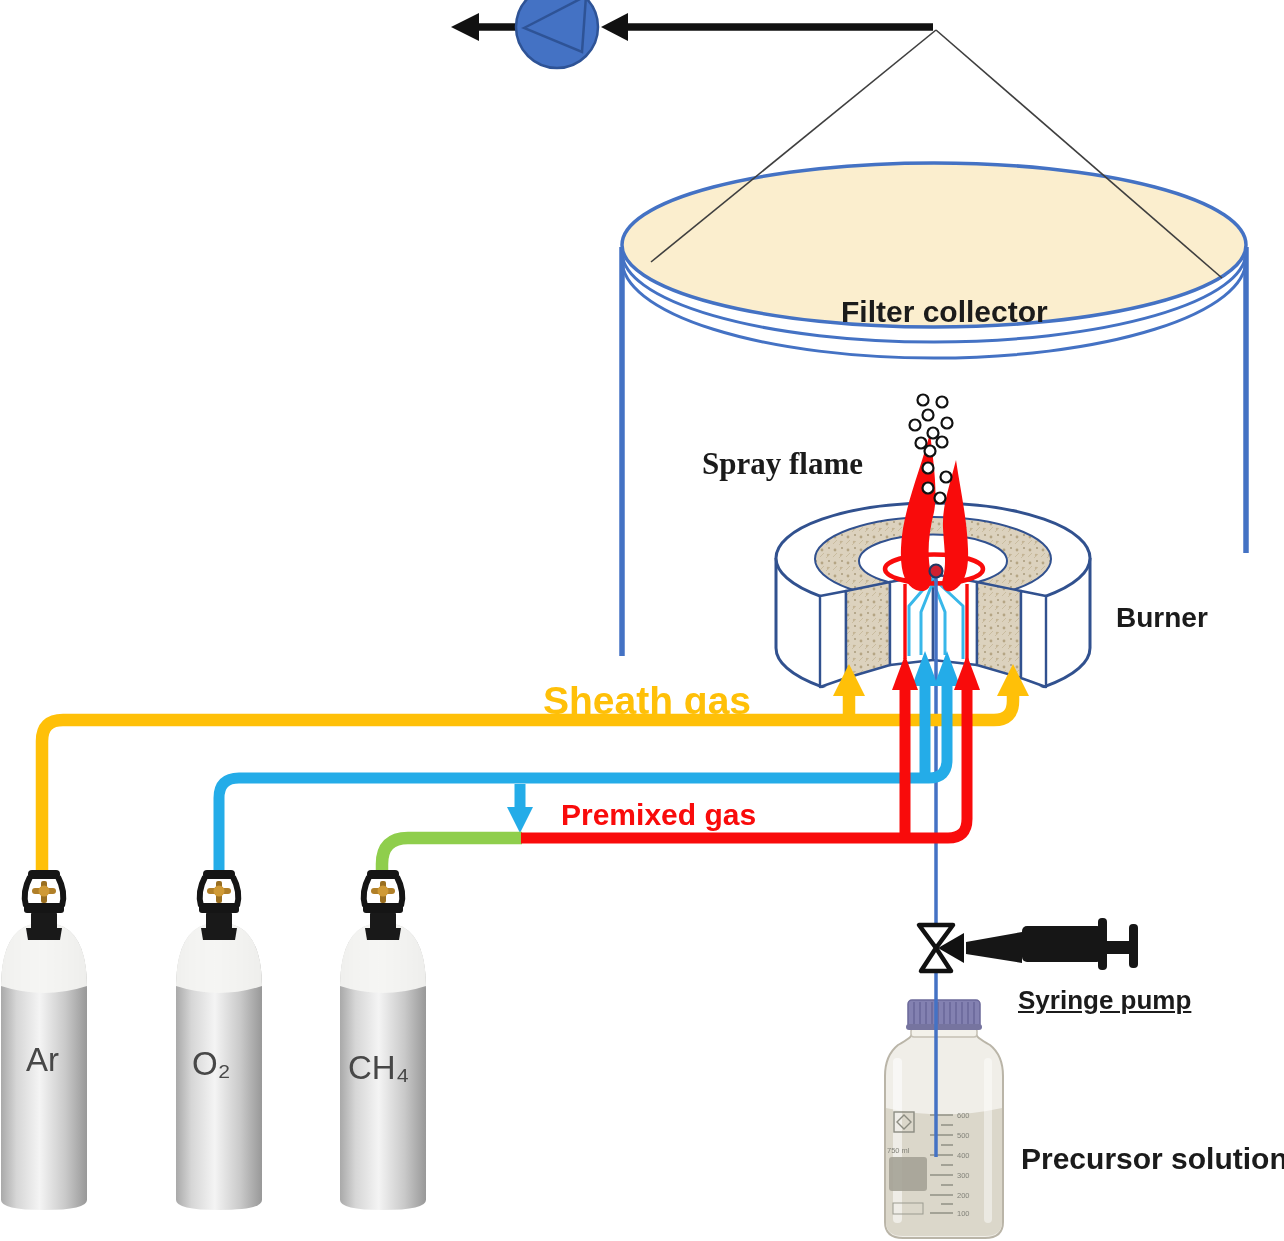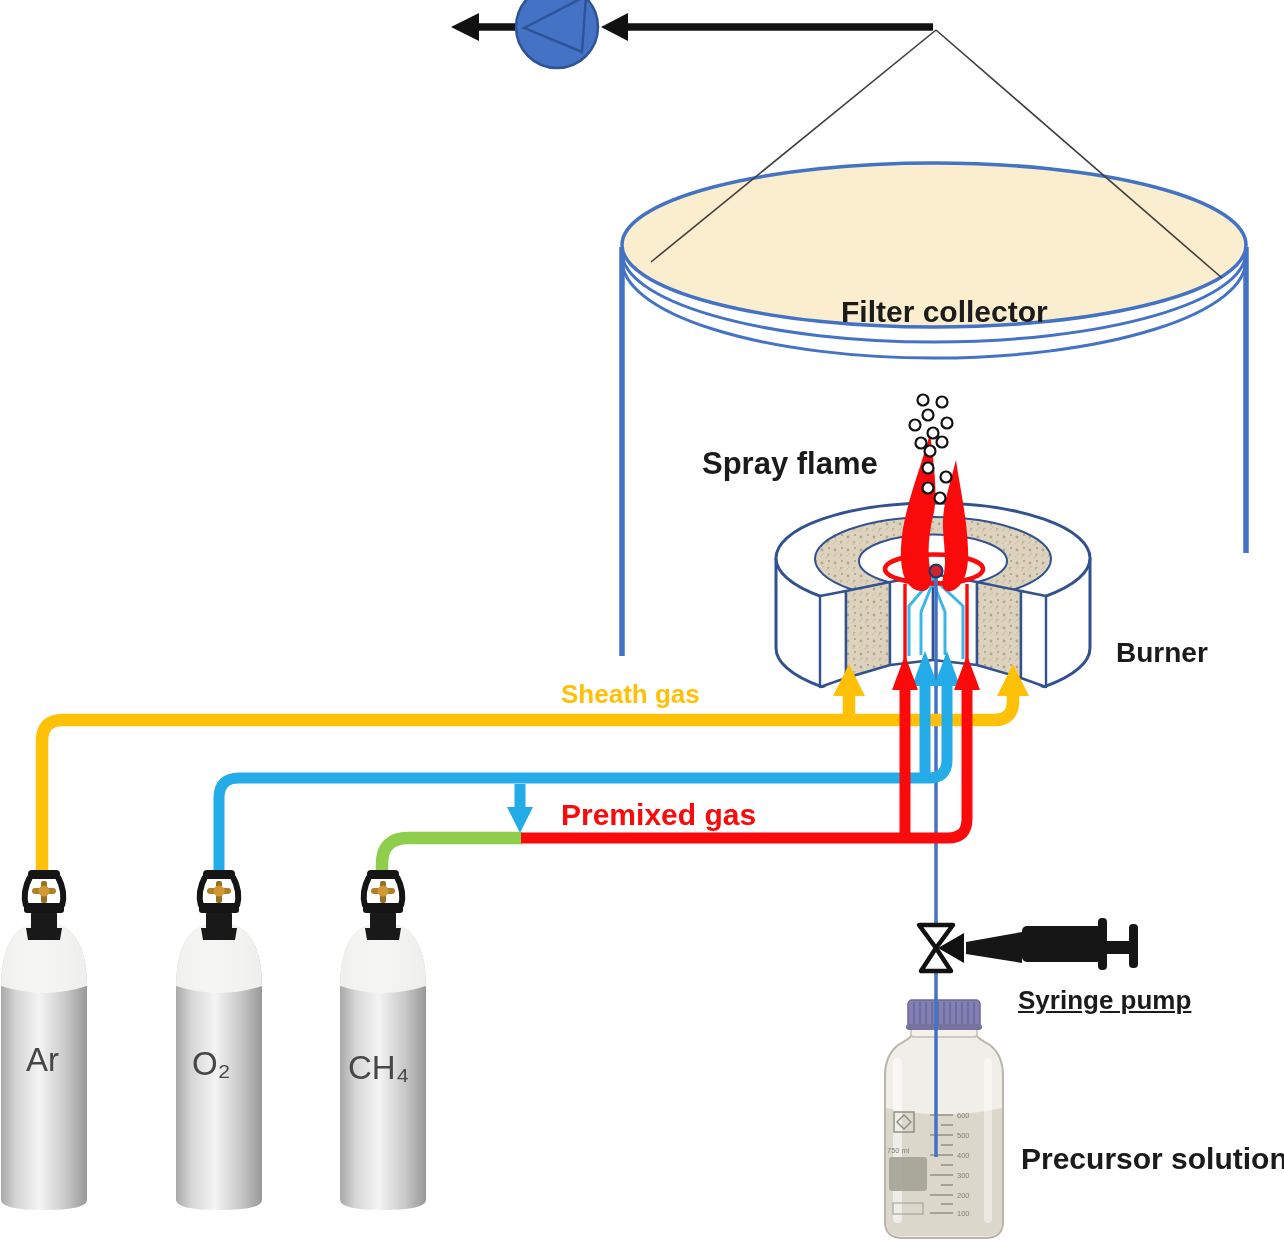--- a/index.html
+++ b/index.html
@@ -242,23 +242,23 @@
   <g fill="#161616">
     <polygon points="966,942 1022,932 1022,963 966,954"></polygon>
     <rect x="1022" y="926" width="80" height="36" rx="5"></rect>
     <rect x="1098" y="918" width="9" height="52" rx="4"></rect>
     <rect x="1105" y="941" width="26" height="13"></rect>
     <rect x="1129" y="924" width="9" height="44" rx="4"></rect>
   </g>
 </svg>
 
 <div class="lbl" style="left:841px;top:259px;font-size:30px;margin-top:36px;">Filter collector</div>
-<div class="lbl" style="left:702px;top:446px;font-size:31px;">Spray flame</div>
-<div class="lbl" style="left:1116px;top:637px;font-size:28px;">Burner</div>
-<div class="lbl lbl-sheath" style="left:561px;top:679px;font-size:26px;">Sheath gas</div>
+<div class="lbl" style="left:702px;top:446px;font-size:31px;font-family:Liberation Serif, serif;">Spray flame</div>
+<div class="lbl" style="left:1116px;top:602px;font-size:28px;">Burner</div>
+<div class="lbl lbl-sheath" style="left:543px;top:679px;font-size:39px;">Sheath gas</div>
 <div class="lbl lbl-premixed" style="left:561px;top:798px;font-size:30px;">Premixed gas</div>
 <div class="lbl" style="left:1018px;top:985px;font-size:26px;text-decoration:underline;">Syringe pump</div>
 <div class="lbl" style="left:1021px;top:1142px;font-size:30px;">Precursor solution</div>
 
 <div class="lbl cyl-lbl" style="left:26px;top:1041px;font-size:33px;">Ar</div>
 <div class="lbl cyl-lbl" style="left:192px;top:1045px;font-size:33px;">O₂</div>
 <div class="lbl cyl-lbl" style="left:348px;top:1049px;font-size:33px;">CH₄</div>
 
 </div>
 

